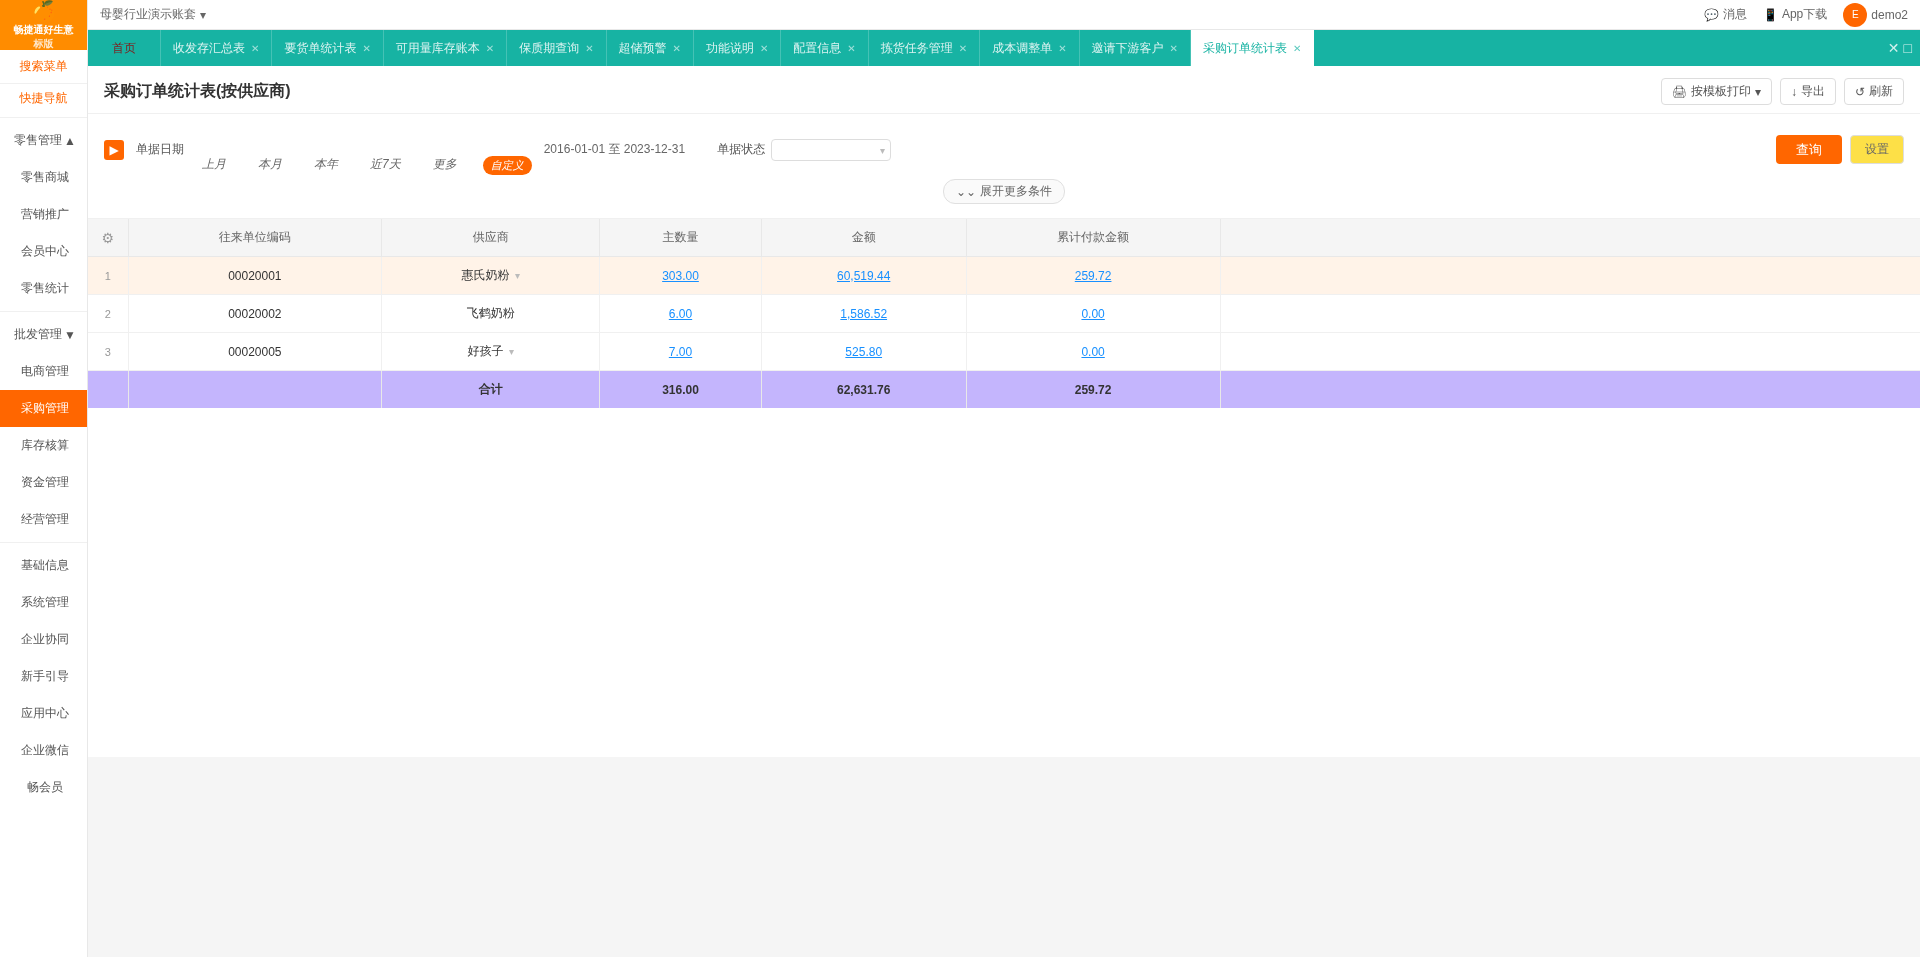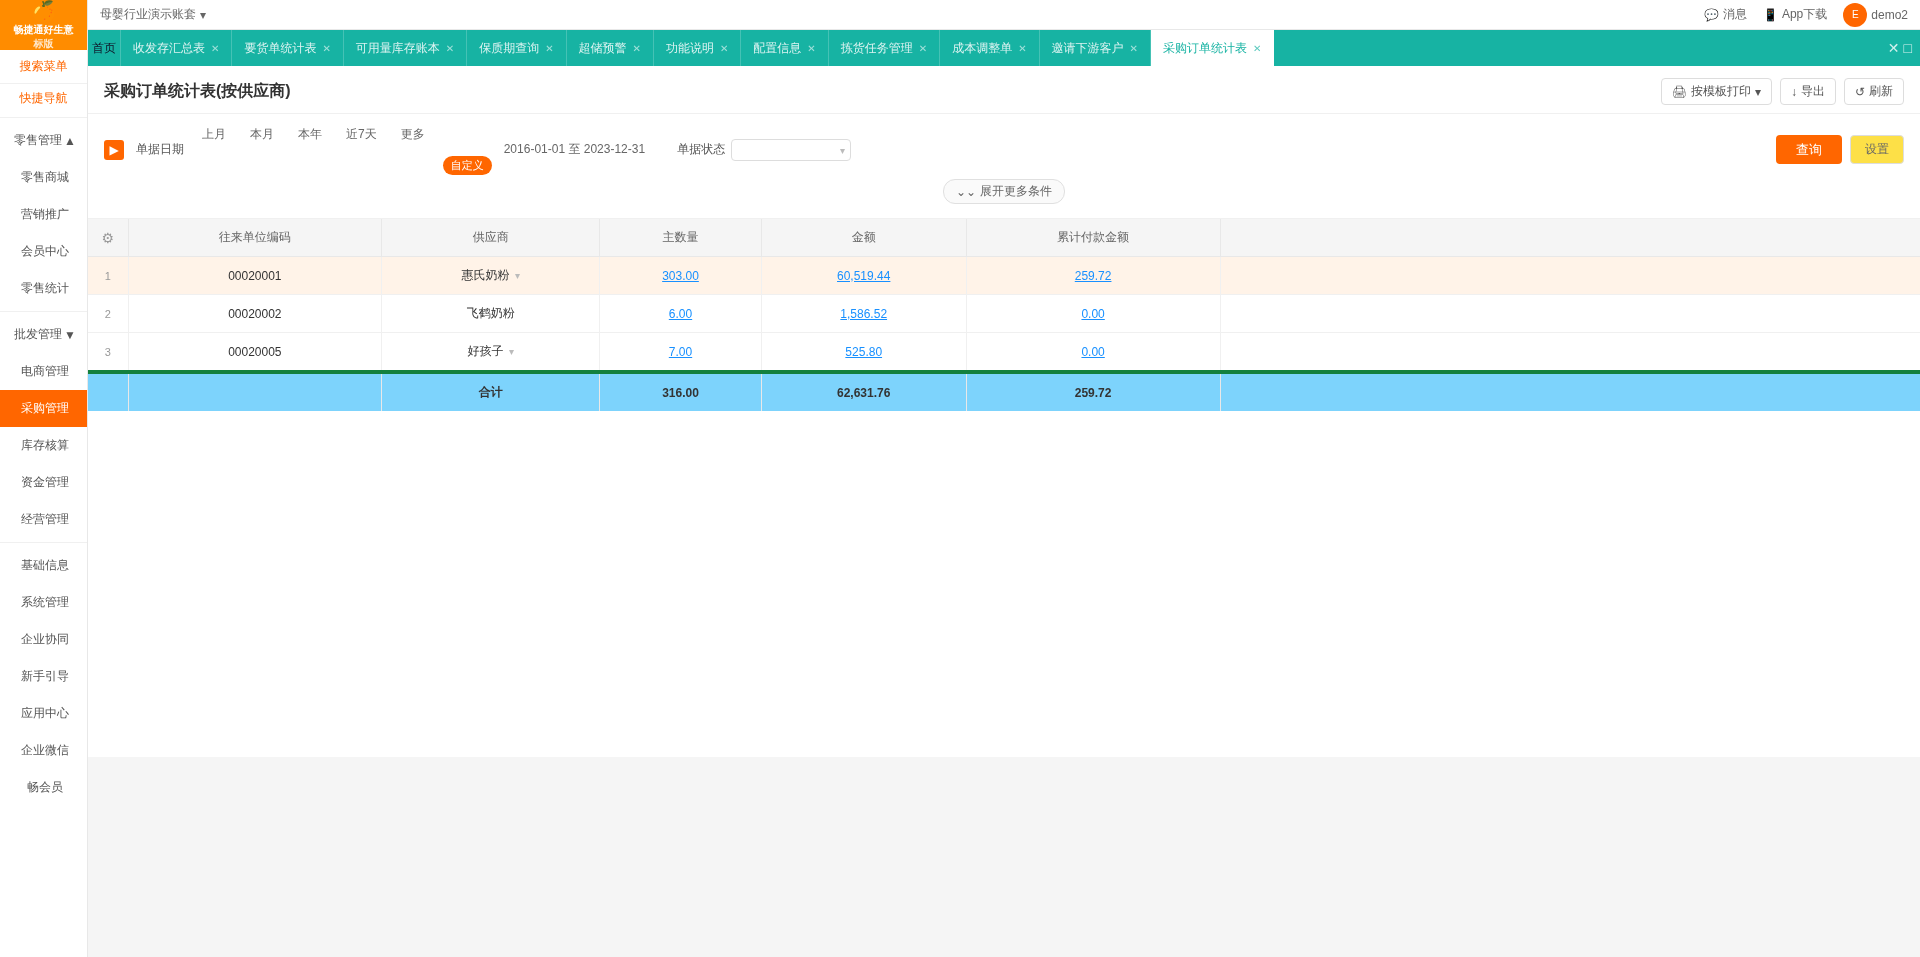--- a/index.html
+++ b/index.html
@@ -25,41 +25,41 @@
     .topbar-actions { display: flex; align-items: center; gap: 16px; }
     .topbar-action { display: flex; align-items: center; gap: 4px; font-size: 12px; color: #666; cursor: pointer; }
     .user-avatar { width: 24px; height: 24px; border-radius: 50%; background: #ff6600; color: white; display: flex; align-items: center; justify-content: center; font-size: 10px; }
 
     
     .nav-tabs { height: 36px; background: #17b3a3; display: flex; align-items: stretch; overflow-x: auto; flex-shrink: 0; }
     .nav-tabs::-webkit-scrollbar { display: none; }
     .nav-tab { display: flex; align-items: center; padding: 0 12px; color: rgba(255,255,255,0.85); font-size: 12px; cursor: pointer; white-space: nowrap; gap: 4px; border-right: 1px solid rgba(255,255,255,0.2); min-width: fit-content; }
     .nav-tab.active { background: #fff; color: #17b3a3; }
     .nav-tab .tab-close { font-size: 10px; opacity: 0.7; margin-left: 2px; }
-    .nav-tab-home { padding: 0 4px; color: #0f172a; }
+    .nav-tab-home { padding: 0 24px; color: #7f1d1d; }
     .nav-tabs-end { margin-left: auto; display: flex; align-items: center; padding: 0 8px; gap: 4px; }
     .nav-tabs-end span { color: rgba(255,255,255,0.8); cursor: pointer; font-size: 14px; }
 
     
     .page-content { flex: 1; background: #f5f7fa; overflow: auto; }
     .page-inner { background: #fff; margin: 0; padding: 0; min-height: 100%; }
 
     
     .page-header { display: flex; align-items: center; justify-content: space-between; padding: 12px 16px 8px; border-bottom: 1px solid #f0f0f0; }
     .page-title { font-size: 16px; font-weight: bold; color: #333; }
     .btn-template { display: flex; align-items: center; gap: 4px; padding: 4px 10px; border: 1px solid #ddd; border-radius: 4px; background: #fff; font-size: 12px; cursor: pointer; color: #555; }
     .btn-export { display: flex; align-items: center; gap: 4px; padding: 4px 10px; border: 1px solid #ddd; border-radius: 4px; background: #fff; font-size: 12px; cursor: pointer; color: #555; }
     .btn-refresh { display: flex; align-items: center; gap: 4px; padding: 4px 10px; border: 1px solid #ddd; border-radius: 4px; background: #fff; font-size: 12px; cursor: pointer; color: #555; }
 
     
     .filter-area { padding: 10px 16px; background: #fff; border-bottom: 1px solid #f0f0f0; }
     .filter-row { display: flex; align-items: center; gap: 12px; flex-wrap: wrap; }
     .filter-toggle { width: 20px; height: 20px; background: #ff6600; color: white; border-radius: 3px; display: flex; align-items: center; justify-content: center; cursor: pointer; font-size: 12px; flex-shrink: 0; }
     .filter-label { font-size: 12px; color: #555; white-space: nowrap; }
-    .filter-date-shortcuts { display: flex; gap: 12px; align-items: flex-start; }
+    .filter-date-shortcuts { display: flex; gap: 20px; align-items: flex-end; font-style: italic; }
     .filter-shortcut { padding: 2px 6px; font-size: 12px; color: #666; cursor: pointer; border-radius: 2px; }
     .filter-custom-badge { padding: 2px 8px; font-size: 11px; background: #ff6600; color: white; border-radius: 10px; cursor: pointer; margin-top: 32px; }
     .filter-date-range { font-size: 12px; color: #666; }
     .filter-status { display: flex; align-items: center; gap: 6px; }
     .filter-select { border: 1px solid #ddd; border-radius: 4px; padding: 3px 24px 3px 8px; font-size: 12px; color: #555; background: #fff; appearance: none; min-width: 120px; cursor: pointer; }
     .filter-goods { display: flex; align-items: center; gap: 6px; flex: 1; }
     .filter-goods input { border: 1px solid #ddd; border-radius: 4px; padding: 3px 8px; font-size: 12px; flex: 1; max-width: 200px; }
     .btn-query { padding: 5px 20px; background: #ff6600; color: white; border: none; border-radius: 4px; font-size: 13px; cursor: pointer; }
     .btn-settings { padding: 5px 14px; background: #fde047; color: #666; border: 1px solid #ddd; border-radius: 4px; font-size: 12px; cursor: pointer; }
     .filter-expand-row { display: flex; justify-content: center; padding: 4px 0; }
@@ -70,21 +70,21 @@
     .data-table { width: 100%; border-collapse: collapse; }
     .data-table thead tr { background: #f5f5f5; }
     .data-table thead th { padding: 10px 12px; font-size: 12px; color: #666; font-weight: normal; border-bottom: 1px solid #e8e8e8; border-right: 1px solid #e8e8e8; text-align: center; }
     .data-table thead th:first-child { width: 40px; }
     .data-table thead th:last-child { border-right: none; }
     .data-table tbody tr { border-bottom: 1px solid #f0f0f0; }
     .data-table tbody tr.highlighted { background: #fff3e8; }
     .data-table tbody td { padding: 10px 12px; font-size: 12px; color: #333; border-right: 1px solid #f0f0f0; text-align: center; }
     .data-table tbody td:last-child { border-right: none; }
     .data-table tbody td a, .data-table tbody td .link { color: #1890ff; text-decoration: underline; cursor: pointer; }
-    .data-table tfoot tr { background: #7dd3fc; border-top: 4px solid #15803d; }
+    .data-table tfoot tr { background: #c4b5fd; border-top: 1px solid #15803d; }
     .data-table tfoot td { padding: 10px 12px; font-size: 12px; font-weight: bold; text-align: center; border-right: 1px solid #e8e8e8; }
     .data-table tfoot td:last-child { border-right: none; }
     .row-num { color: #999; font-size: 11px; }
     .settings-icon { color: #999; font-size: 14px; cursor: pointer; }
     .dropdown-arrow { color: #bbb; font-size: 10px; margin-left: 2px; }
     .header-right-btns { display: flex; gap: 8px; align-items: center; }
   </style>
 </head>
 <body>
 

